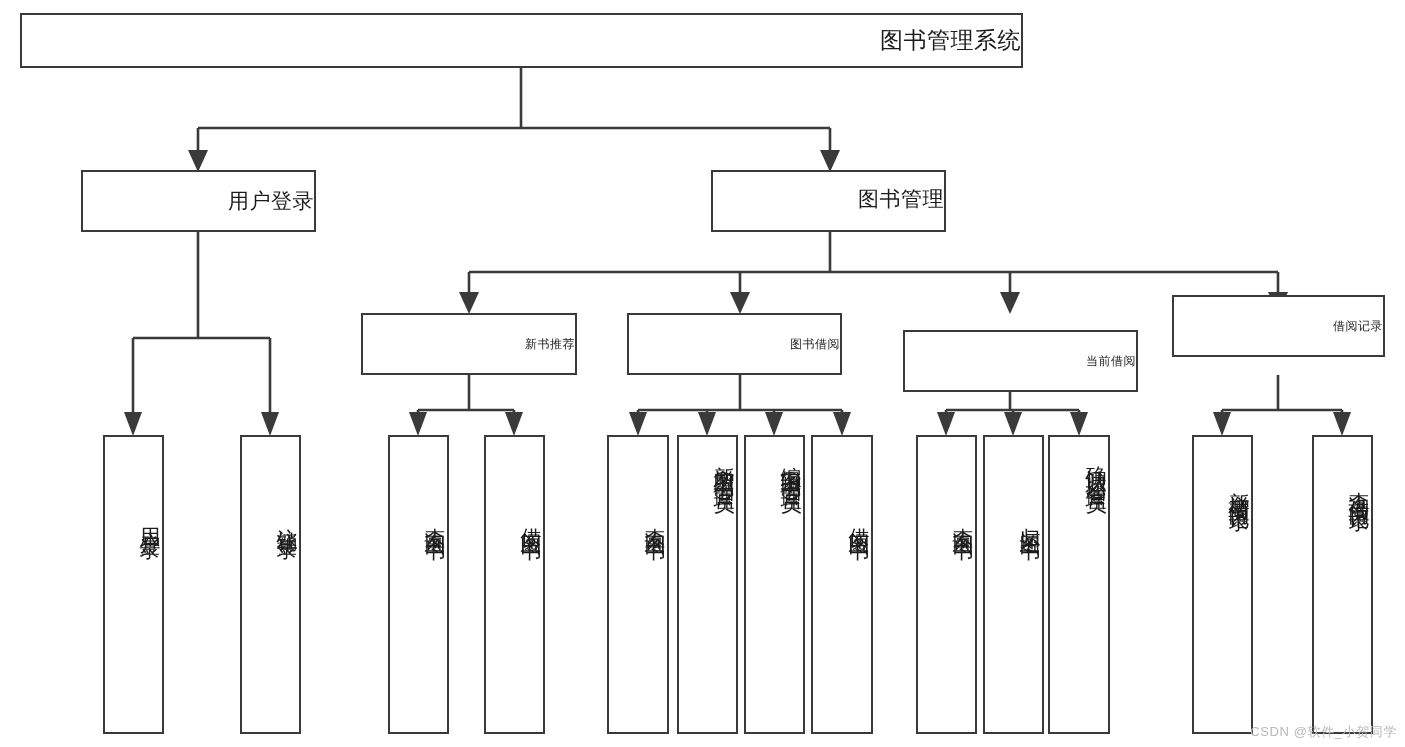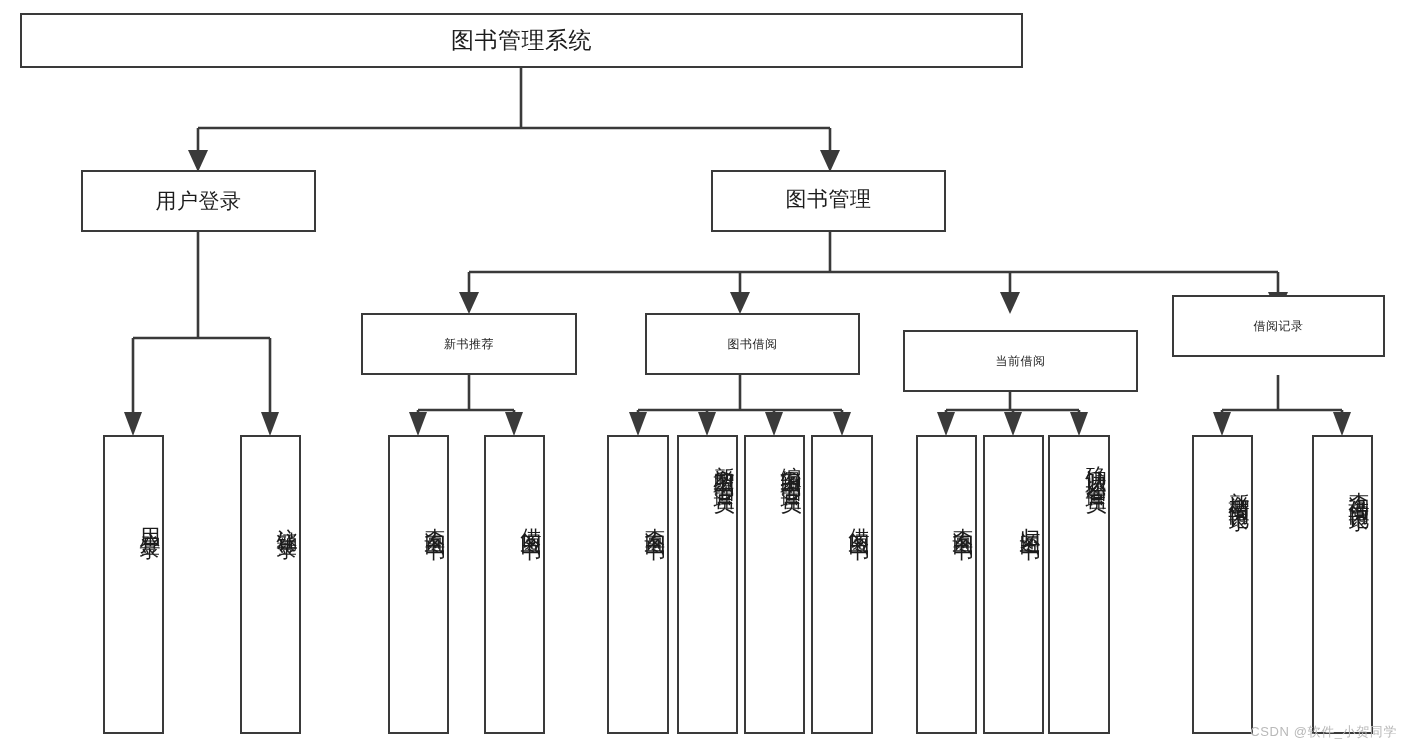--- a/index.html
+++ b/index.html
@@ -25,21 +25,21 @@
     height: 747px;
     pointer-events: none;
   }
   .node {
     position: absolute;
     box-sizing: border-box;
     background: #ffffff;
     border: 2px solid #3a3a3a;
     display: flex;
     align-items: center;
-    justify-content: center;
+    justify-content: flex-end;
     z-index: 3;
   }
   .node-label {
     color: #1c1c1c;
     letter-spacing: 0.5px;
     line-height: 1.18;
     white-space: nowrap;
     text-align: center;
   }
   .level-root .node-label { font-size: 23px; }
@@ -162,21 +162,21 @@
   <div class="node level-2" style="left:81px; top:170px; width:235px; height:62px;">
     <span class="node-label">用户登录</span>
   </div>
   <div class="node level-2" style="left:711px; top:170px; width:235px; height:62px;font-family:Liberation Mono, monospace;">
     <span class="node-label">图书管理</span>
   </div>
 
   <div class="node level-3" style="left:361px; top:313px; width:216px; height:62px;">
     <span class="node-label">新书推荐</span>
   </div>
-  <div class="node level-3" style="left:645px; top:313px; width:215px; height:62px;">
+  <div class="node level-3" style="left:627px; top:313px; width:215px; height:62px;">
     <span class="node-label">图书借阅</span>
   </div>
   <div class="node level-3" style="left:903px; top:330px; width:235px; height:62px;">
     <span class="node-label">当前借阅</span>
   </div>
   <div class="node level-3" style="left:1172px; top:295px; width:213px; height:62px;">
     <span class="node-label">借阅记录</span>
   </div>
 
   <div class="node node-leaf" style="left:103px; top:435px; width:61px; height:299px; padding-top:74px;">

